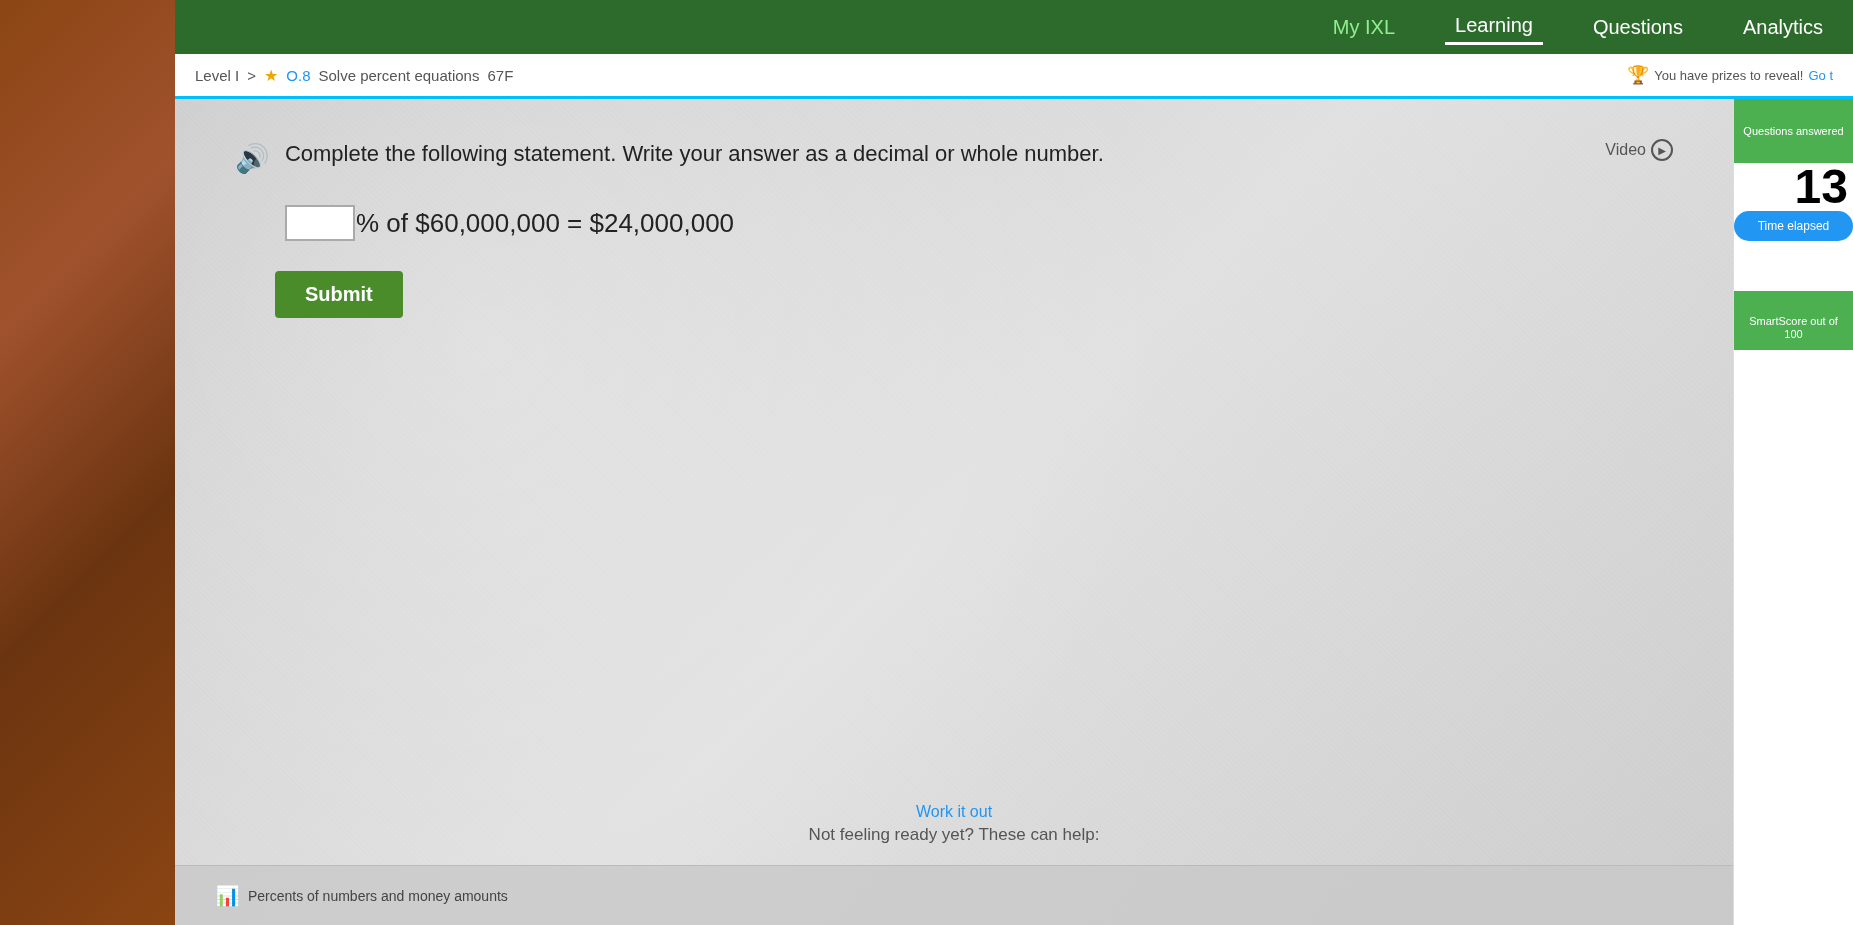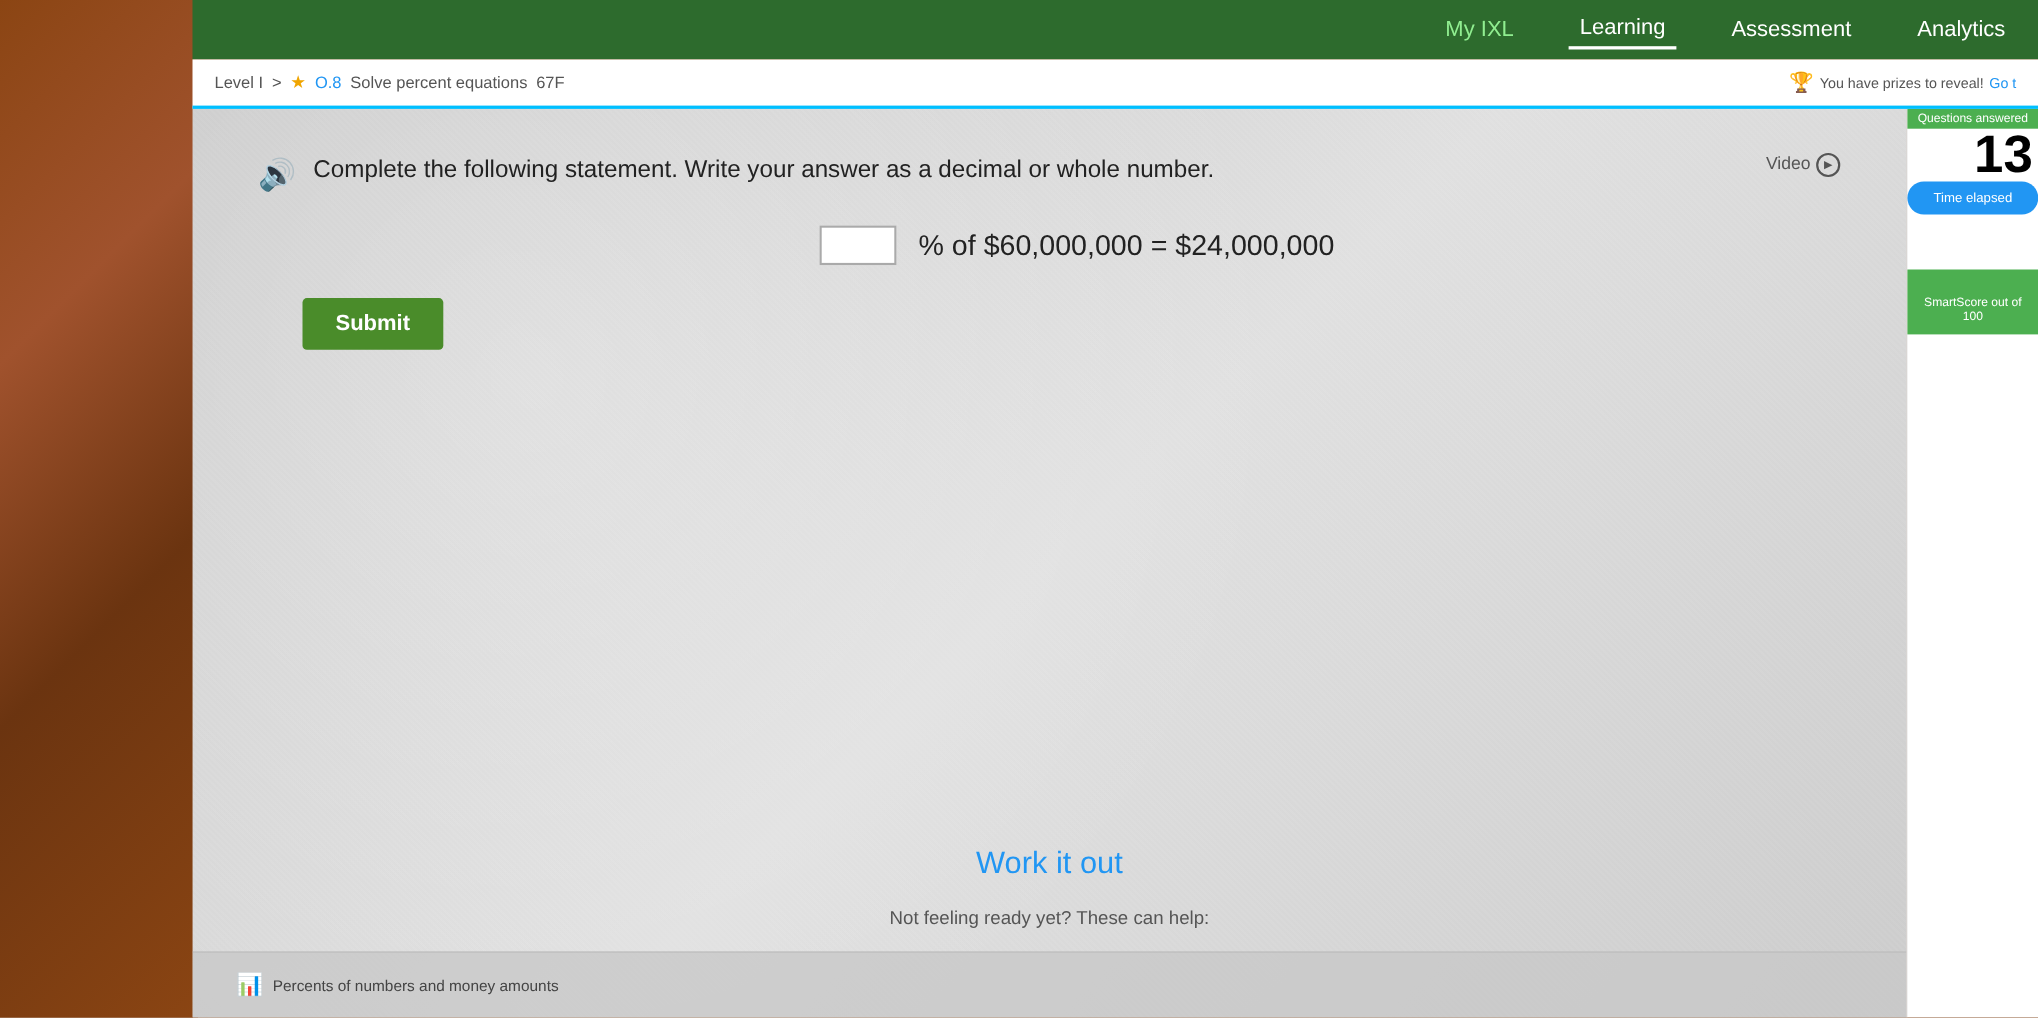--- a/index.html
+++ b/index.html
@@ -189,26 +189,25 @@
       height: 22px;
       display: flex;
       align-items: center;
       justify-content: center;
       font-size: 10px;
     }
 
     .equation-row {
       display: flex;
       align-items: center;
-      gap: 20px;
+      gap: 1px;
       margin-bottom: 30px;
       margin-left: 50px;
       position: relative;
       z-index: 1;
-      justify-content: center;
     }
 
     .answer-input {
       width: 70px;
       height: 36px;
       border: 2px solid #aaa;
       background: white;
       font-size: 16px;
       padding: 4px 8px;
       outline: none;
@@ -238,22 +237,22 @@
       position: absolute;
       bottom: 80px;
       left: 50%;
       transform: translateX(-50%);
       text-align: center;
       z-index: 1;
     }
 
     .work-it-out {
       color: #2196F3;
-      font-size: 28px;
-      margin-bottom: 24px;
+      font-size: 16px;
+      margin-bottom: 4px;
       cursor: pointer;
     }
 
     .help-text {
       color: #555;
       font-size: 17px;
     }
 
     
     .resource-bar {
@@ -291,21 +290,21 @@
       background: white;
       display: flex;
       flex-direction: column;
       border-left: 1px solid #ddd;
       flex-shrink: 0;
     }
 
     .questions-answered-box {
       background: #4CAF50;
       color: white;
-      padding: 2px 8px;
+      padding: 25px 8px;
       text-align: center;
       font-size: 12px;
       line-height: 1.3;
     }
 
     .questions-answered-label {
       font-size: 11px;
     }
 
     .questions-count {
@@ -366,21 +365,21 @@
 </head>
 <body>
 
 <div class="left-desk"></div>
 
 <div class="main-wrapper">
 
   <nav class="top-nav">
     <span class="nav-item nav-item-myixl">My IXL</span>
     <span class="nav-item active">Learning</span>
-    <span class="nav-item">Assessment</span>
+    <span class="nav-item">Questions</span>
     <span class="nav-item">Analytics</span>
   </nav>
 
   <div class="breadcrumb-bar">
     <span class="breadcrumb-text">Level I</span>
     <span class="breadcrumb-separator">&gt;</span>
     <span class="breadcrumb-star">★</span>
     <span class="breadcrumb-link">O.8</span>
     <span class="breadcrumb-text">Solve percent equations</span>
     <span class="breadcrumb-text">67F</span>

